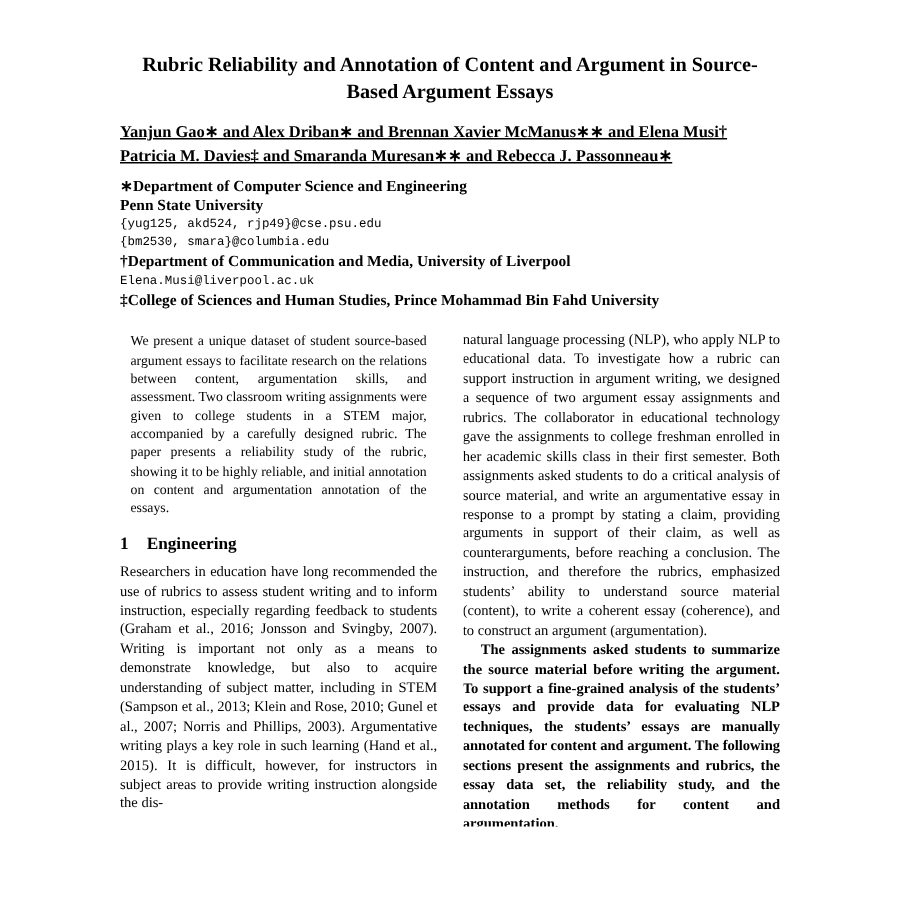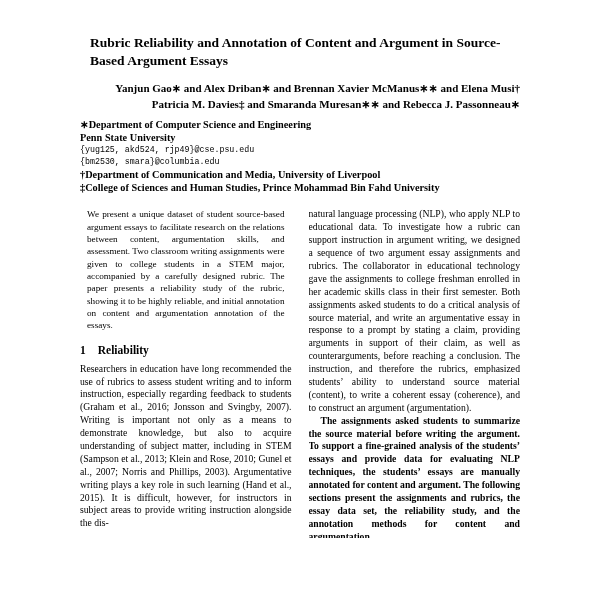--- a/index.html
+++ b/index.html
@@ -14,31 +14,32 @@
     box-sizing: border-box;
     background: #ffffff;
     color: #000000;
     font-family: "Liberation Serif", serif;
     overflow: hidden;
     padding: 34px 80px 0 80px;
   }
   .title {
     font-size: 13.5px;
     font-weight: bold;
-    text-align: left;
+    text-align: center;
     line-height: 1.3;
     margin: 0 auto;
     max-width: 420px;
   }
   .authors {
     margin-top: 12px;
-    text-align: right;
+    text-align: left;
     font-size: 11px;
     font-weight: bold;
     line-height: 1.45;
+    text-decoration: underline;
   }
   .affiliations {
     margin-top: 6px;
     text-align: left;
     line-height: 1.22;
   }
   .affil-line {
     font-size: 10.3px;
     font-weight: bold;
   }
@@ -107,31 +108,32 @@
   </div>
 
   <div class="affiliations">
     <div class="affil-line">∗Department of Computer Science and Engineering</div>
     <div class="affil-line">Penn State University</div>
     <div class="email-line">{yug125, akd524, rjp49}@cse.psu.edu</div>
 
     <div class="email-line">{bm2530, smara}@columbia.edu</div>
 
     <div class="affil-line">†Department of Communication and Media, University of Liverpool</div>
+    <div class="email-line">Elena.Musi@liverpool.ac.uk</div>
 
     <div class="affil-line">‡College of Sciences and Human Studies, Prince Mohammad Bin Fahd University</div>
   </div>
 
   <div class="columns">
 
     <div class="col">
       <div class="abstract-text">We present a unique dataset of student source-based argument essays to facilitate research on the relations between content, argumentation skills, and assessment.  Two classroom writing assignments were given to college students in a STEM major, accompanied by a carefully designed rubric. The paper presents a reliability study of the rubric, showing it to be highly reliable, and initial annotation on content and argumentation annotation of the essays.</div>
 
       <div class="section-heading">
-        <span class="sec-num">1</span><span>Reliability</span>
+        <span class="sec-num">1</span><span>Engineering</span>
       </div>
 
       <p class="body-par">Researchers in education have long recommended the use of rubrics to assess student writing and to inform instruction, especially regarding feedback to students (Graham et al., 2016; Jonsson and Svingby, 2007).  Writing is important not only as a means to demonstrate knowledge, but also to acquire understanding of subject matter, including in STEM (Sampson et al., 2013; Klein and Rose, 2010; Gunel et al., 2007; Norris and Phillips, 2003). Argumentative writing plays a key role in such learning (Hand et al., 2015).  It is difficult, however, for instructors in subject areas to provide writing instruction alongside the dis-</p>
     </div>
 
     <div class="col">
       <p class="body-par">natural language processing (NLP), who apply NLP to educational data.  To investigate how a rubric can support instruction in argument writing, we designed a sequence of two argument essay assignments and rubrics.  The collaborator in educational technology gave the assignments to college freshman enrolled in her academic skills class in their first semester.  Both assignments asked students to do a critical analysis of source material, and write an argumentative essay in response to a prompt by stating a claim, providing arguments in support of their claim, as well as counterarguments, before reaching a conclusion.  The instruction, and therefore the rubrics, emphasized students’ ability to understand source material (content), to write a coherent essay (coherence), and to construct an argument (argumentation).</p>
       <p class="body-par indent">The assignments asked students to summarize the source material before writing the argument. To support a fine-grained analysis of the students’ essays and provide data for evaluating NLP techniques, the students’ essays are manually annotated for content and argument.  The following sections present the assignments and rubrics, the essay data set, the reliability study, and the annotation methods for content and argumentation.</p>
     </div>
 

